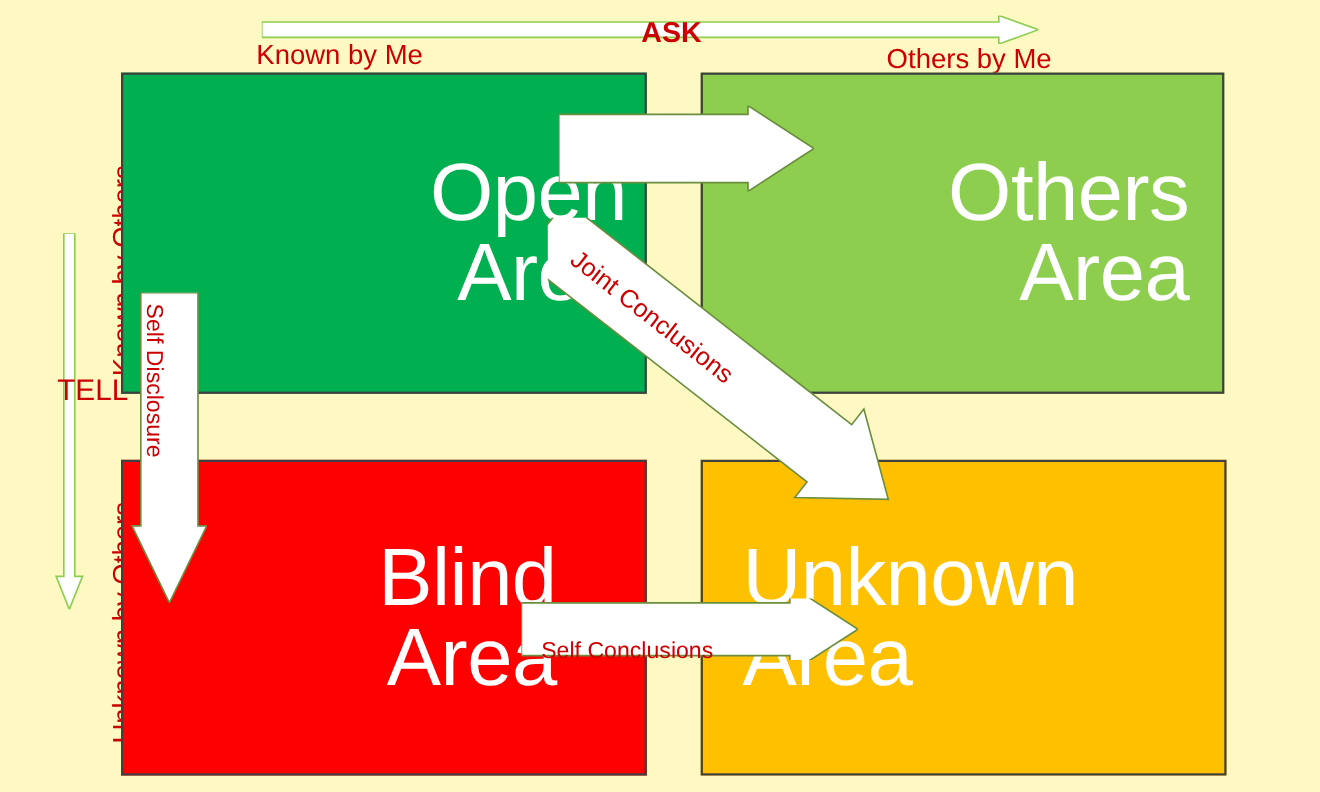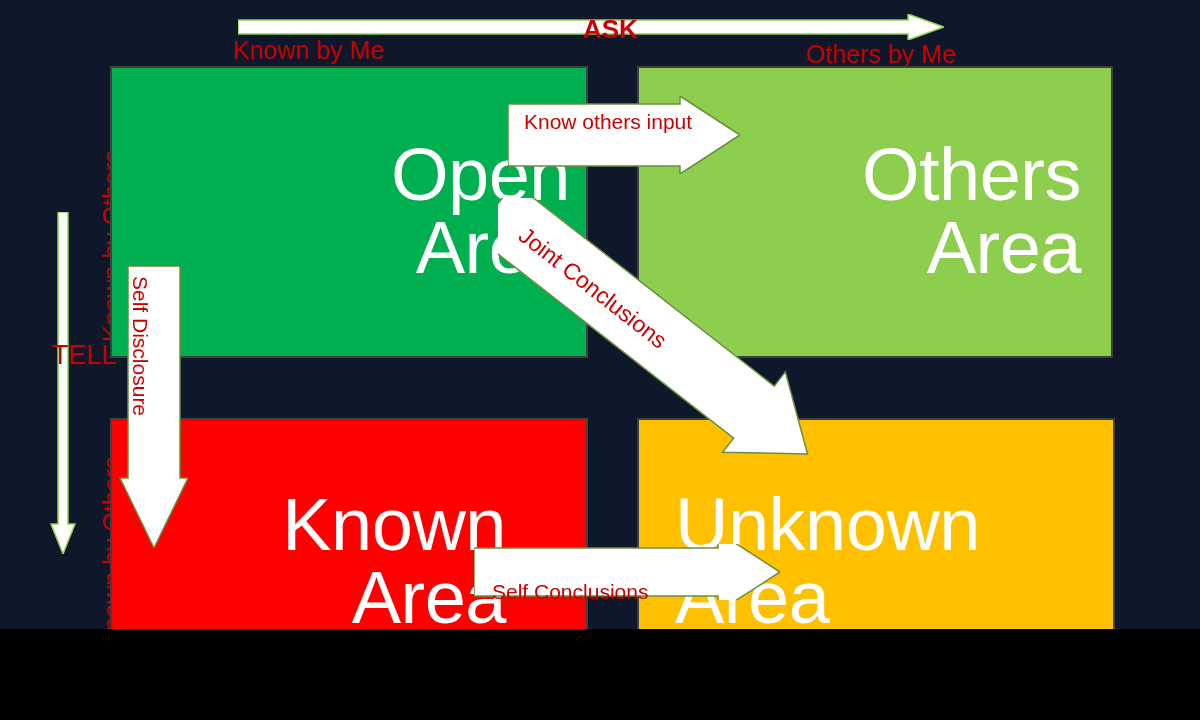--- a/index.html
+++ b/index.html
@@ -3,22 +3,22 @@
 <meta charset="utf-8">
 <style>
   html, body {
     margin: 0;
     padding: 0;
     background: #000000;
   }
   #stage {
     position: relative;
     width: 1200px;
-    height: 629px;
-    background: #0f172a;
+    height: 720px;
+    background: #fef9c3;
     overflow: hidden;
     font-family: "Liberation Sans", sans-serif;
   }
 
   
   .quad {
     position: absolute;
     box-sizing: border-box;
     border: 2px solid #404040;
     display: flex;
@@ -145,35 +145,34 @@
     <span class="qline">Open</span>
     <span class="qline">Area</span>
   </div>
 
   <div id="quad-blind" class="quad">
     <span class="qline">Others</span>
     <span class="qline">Area</span>
   </div>
 
   <div id="quad-hidden" class="quad">
-    <span class="qline">Known</span>
+    <span class="qline">Blind</span>
     <span class="qline">Area</span>
   </div>
 
   <div id="quad-unknown" class="quad">
     <span class="qline">Unknown</span>
     <span class="qline">Area</span>
   </div>
 
   <div id="arrow-know-others-input" class="block-arrow">
     <svg width="232" height="78" viewBox="0 0 232 78" xmlns="http://www.w3.org/2000/svg">
       <polygon points="0,8 172,8 172,0 232,39 172,78 172,70 0,70" fill="#FFFFFF" stroke="#6B8E3E" stroke-width="1.5"></polygon>
     </svg>
   </div>
-  <div id="text-know-others-input" class="arrow-text">Know others input</div>
 
   <div id="arrow-self-disclosure" class="block-arrow">
     <svg width="84" height="282" viewBox="0 0 84 282" xmlns="http://www.w3.org/2000/svg">
       <polygon points="24,0 76,0 76,212 84,212 50,282 16,212 24,212" fill="#FFFFFF" stroke="#6B8E3E" stroke-width="1.5"></polygon>
     </svg>
   </div>
   <div id="text-self-disclosure" class="arrow-text">Self Disclosure</div>
 
   <div id="arrow-joint-conclusions" class="block-arrow">
     <svg width="360" height="268" viewBox="0 0 360 268" xmlns="http://www.w3.org/2000/svg">

